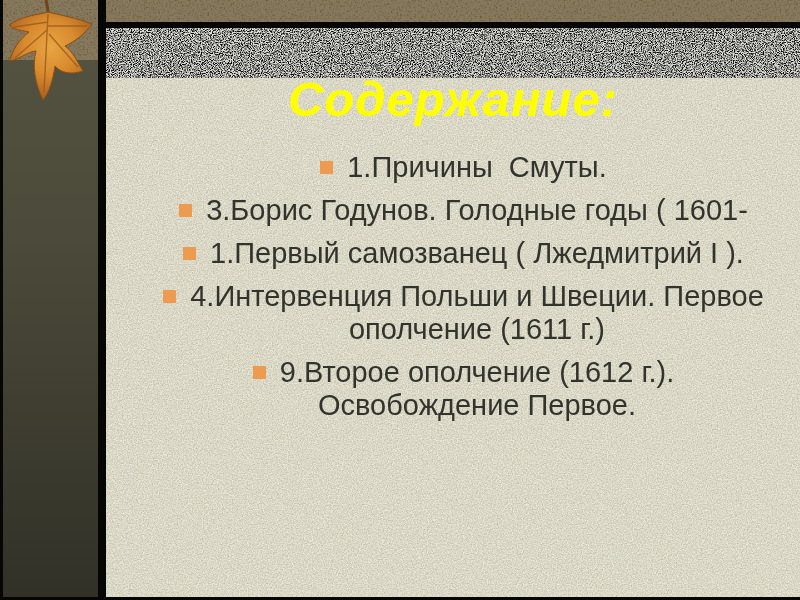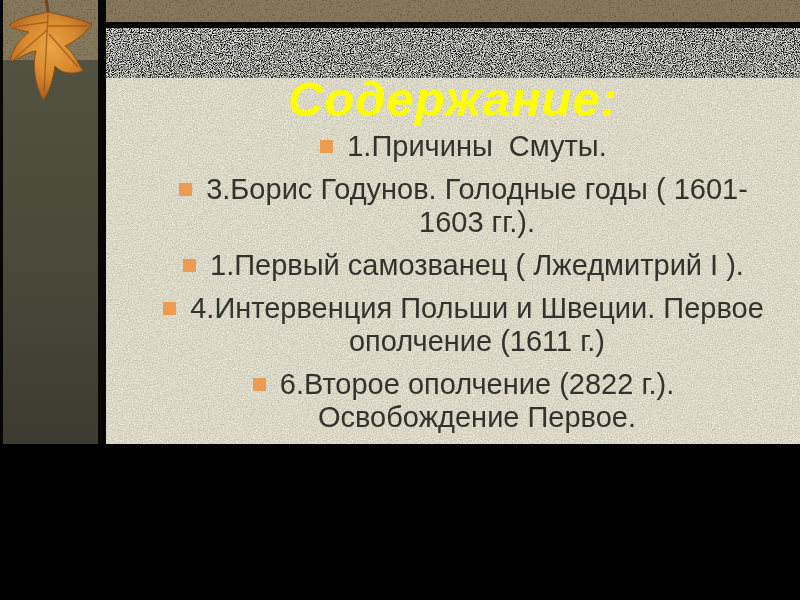--- a/index.html
+++ b/index.html
@@ -1,17 +1,17 @@
 <!DOCTYPE html>
 <html><head>
 <meta charset="utf-8">
 <style>
   html,body { margin:0; padding:0; background:#000; }
   .slide {
-    position:relative; width:800px; height:444px; overflow:hidden;
+    position:relative; width:800px; height:600px; overflow:hidden;
     background:#060605;
     font-family:"Liberation Sans", sans-serif;
   }
   
   .bark { position:absolute; background:#6a5a38; overflow:hidden; }
   .bark-left   { left:3px;  top:0; width:95px;  height:60px; }
   .bark-top    { left:106px; top:0; width:694px; height:22px; }
   .bark svg, .static svg, .main > svg.noise { position:absolute; left:0; top:0; display:block; }
 
   
@@ -27,21 +27,21 @@
   
   .main { position:absolute; left:106px; top:78px; width:694px; height:519px;
     background:#c3c0a6; overflow:hidden; }
 
   .title {
     position:absolute; left:0; right:0; top:-6px; margin:0;
     text-align:center; font-size:49px; line-height:54px;
     font-weight:bold; font-style:italic; color:#ffff00;
     letter-spacing:1px;
   }
-  .toc { position:absolute; left:0; right:0; top:52px;padding-left:48px; }
+  .toc { position:absolute; left:0; right:0; top:73px;padding-left:48px; }
   .toc-item { text-align:center; color:#33332e; font-size:29px; line-height:33px; margin-bottom:10px; }
   .line { display:block; white-space:pre; }
   .bullet {
     display:inline-block; width:13px; height:13px; background:#ed9b50;
     margin-left:-27px; margin-right:14px; position:relative; top:-3px;
   }
 </style>
 </head>
 <body>
 
@@ -130,33 +130,32 @@
     <h1 class="title">Содержание:</h1>
 
     <div class="toc">
 
       <div class="toc-item">
         <span class="line"><i class="bullet"></i><span>1.Причины  Смуты.</span></span>
       </div>
 
       <div class="toc-item">
         <span class="line"><i class="bullet"></i><span>3.Борис Годунов. Голодные годы ( 1601-</span></span>
-        <span class="line">1603 гг.).</span>
       </div>
 
       <div class="toc-item">
         <span class="line"><i class="bullet"></i><span>1.Первый самозванец ( Лжедмитрий I ).</span></span>
       </div>
 
 
       <div class="toc-item">
         <span class="line"><i class="bullet"></i><span>4.Интервенция Польши и Швеции. Первое</span></span>
         <span class="line">ополчение (1611 г.)</span>
       </div>
 
       <div class="toc-item">
-        <span class="line"><i class="bullet"></i><span>6.Второе ополчение (2822 г.).</span></span>
+        <span class="line"><i class="bullet"></i><span>9.Второе ополчение (1612 г.).</span></span>
         <span class="line">Освобождение Первое.</span>
       </div>
 
     </div>
   </div>
 </div>
 
 </body></html>

